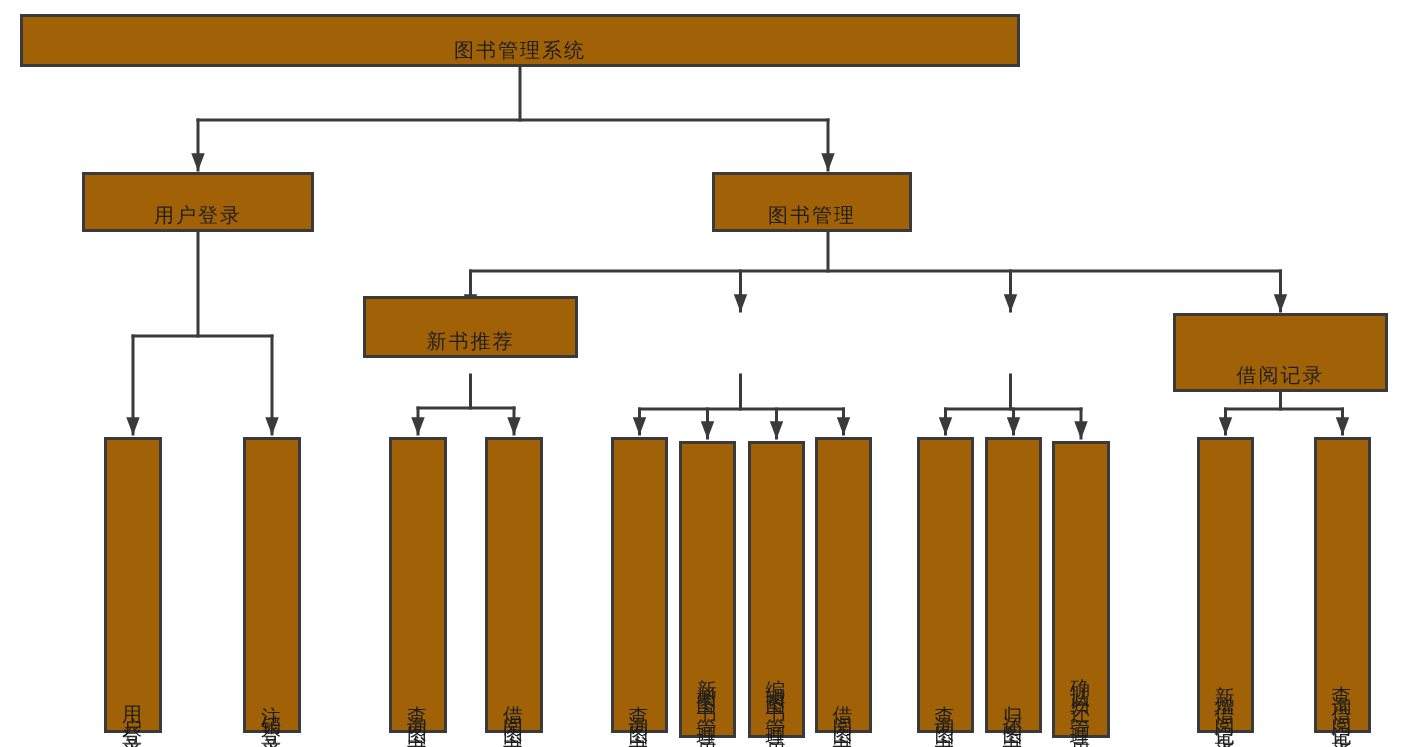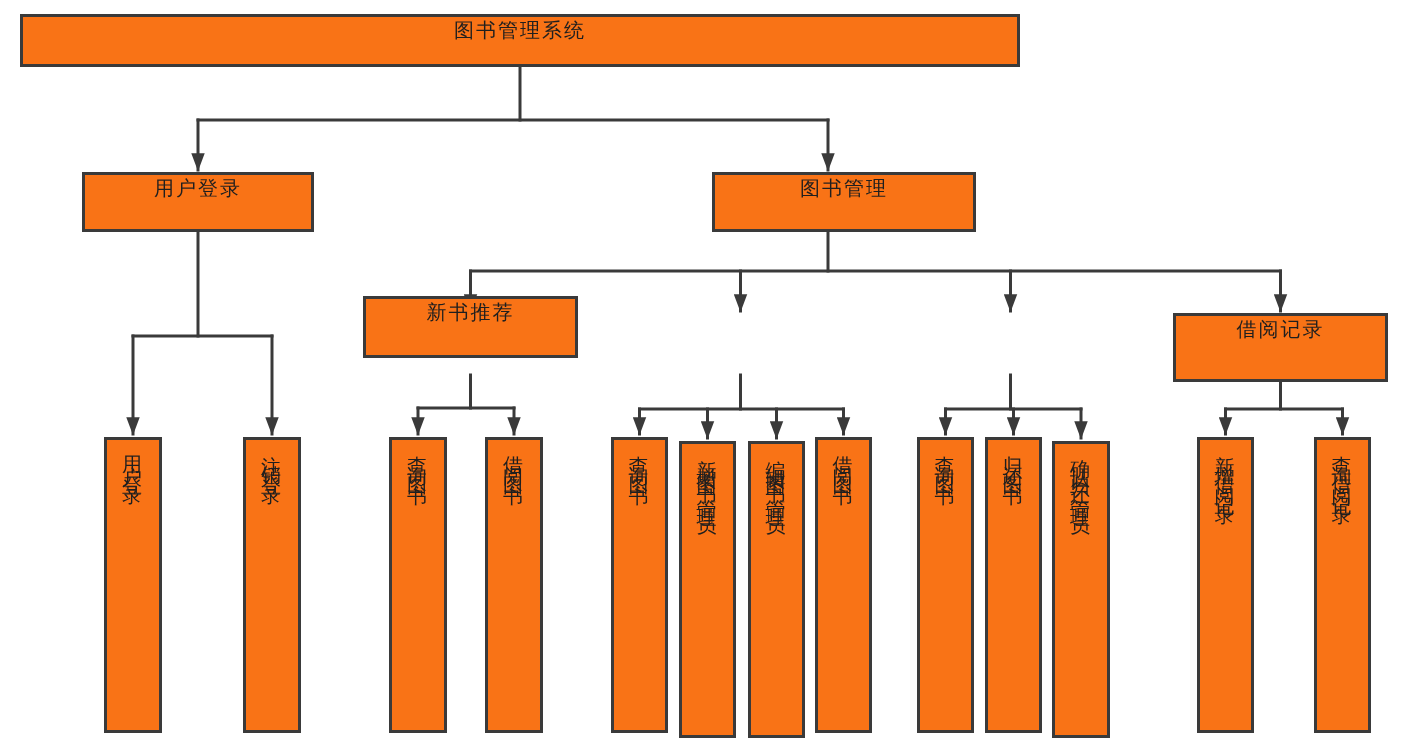--- a/index.html
+++ b/index.html
@@ -5,22 +5,22 @@
   html,body{margin:0;padding:0;}
   body{
     width:1405px;height:747px;position:relative;overflow:hidden;
     background:#ffffff;
     font-family:"DejaVu Sans","Liberation Sans",sans-serif;
   }
   .canvas{position:absolute;inset:0;}
   svg.connectors{position:absolute;left:0;top:0;pointer-events:none;}
   .node{
     position:absolute;box-sizing:border-box;
-    background:#f97316;border:3px solid #3a3a3a;
-    display:flex;align-items:flex-start;justify-content:center;
+    background:#a16207;border:3px solid #3a3a3a;
+    display:flex;align-items:flex-end;justify-content:center;
     color:#1f1f1f;
   }
   .h-label{font-size:20px;letter-spacing:2px;white-space:nowrap;}
   .v-label{
     writing-mode:vertical-rl;text-orientation:mixed;
     font-size:20px;letter-spacing:10px;white-space:nowrap;color:#1f1f1f;
   }
   .leaf.long .v-label{letter-spacing:8px;}
   .watermark{
     position:absolute;right:14px;bottom:5px;z-index:9;
@@ -94,28 +94,28 @@
     </g>
   </svg>
 
   <div class="node" style="left:20px;top:14px;width:1000px;height:53px">
     <span class="h-label">图书管理系统</span>
   </div>
 
   <div class="node" style="left:82px;top:172px;width:232px;height:60px">
     <span class="h-label">用户登录</span>
   </div>
-  <div class="node" style="left:712px;top:172px;width:264px;height:60px">
+  <div class="node" style="left:712px;top:172px;width:200px;height:60px">
     <span class="h-label">图书管理</span>
   </div>
 
   <div class="node" style="left:363px;top:296px;width:215px;height:62px">
     <span class="h-label">新书推荐</span>
   </div>
-  <div class="node" style="left:1173px;top:313px;width:215px;height:69px">
+  <div class="node" style="left:1173px;top:313px;width:215px;height:79px">
     <span class="h-label">借阅记录</span>
   </div>
 
   <div class="node leaf" style="left:104px;top:437px;width:58px;height:296px">
     <span class="v-label">用户登录</span>
   </div>
   <div class="node leaf" style="left:243px;top:437px;width:58px;height:296px">
     <span class="v-label">注销登录</span>
   </div>
 

